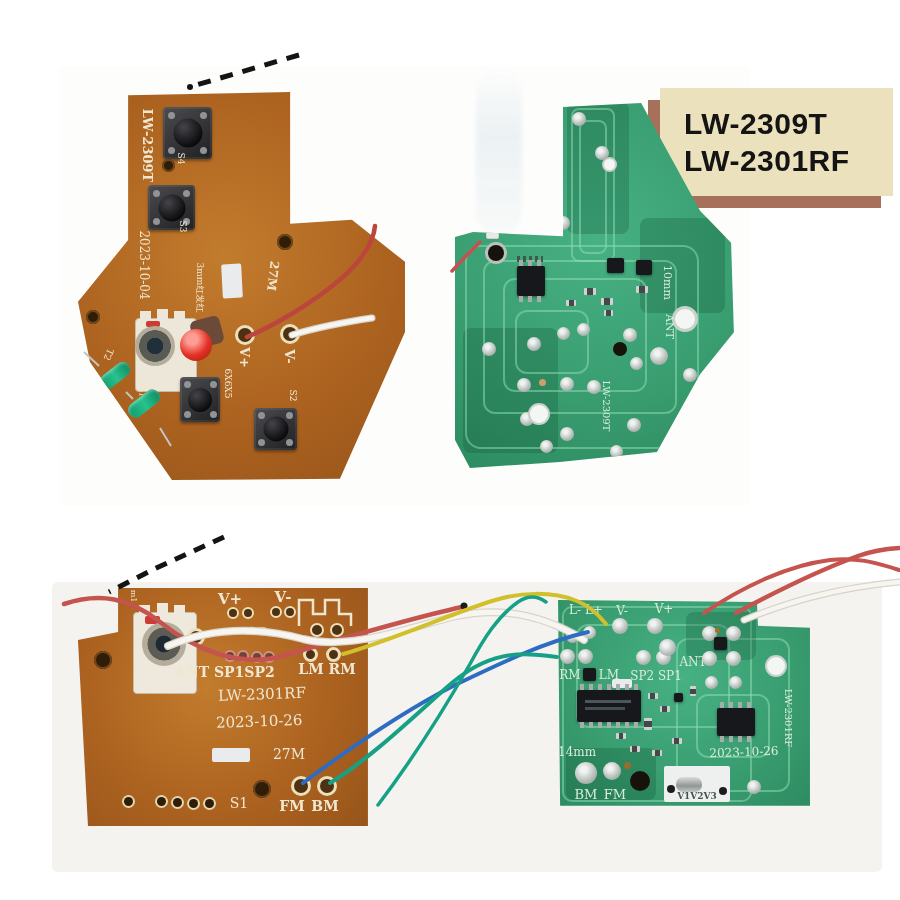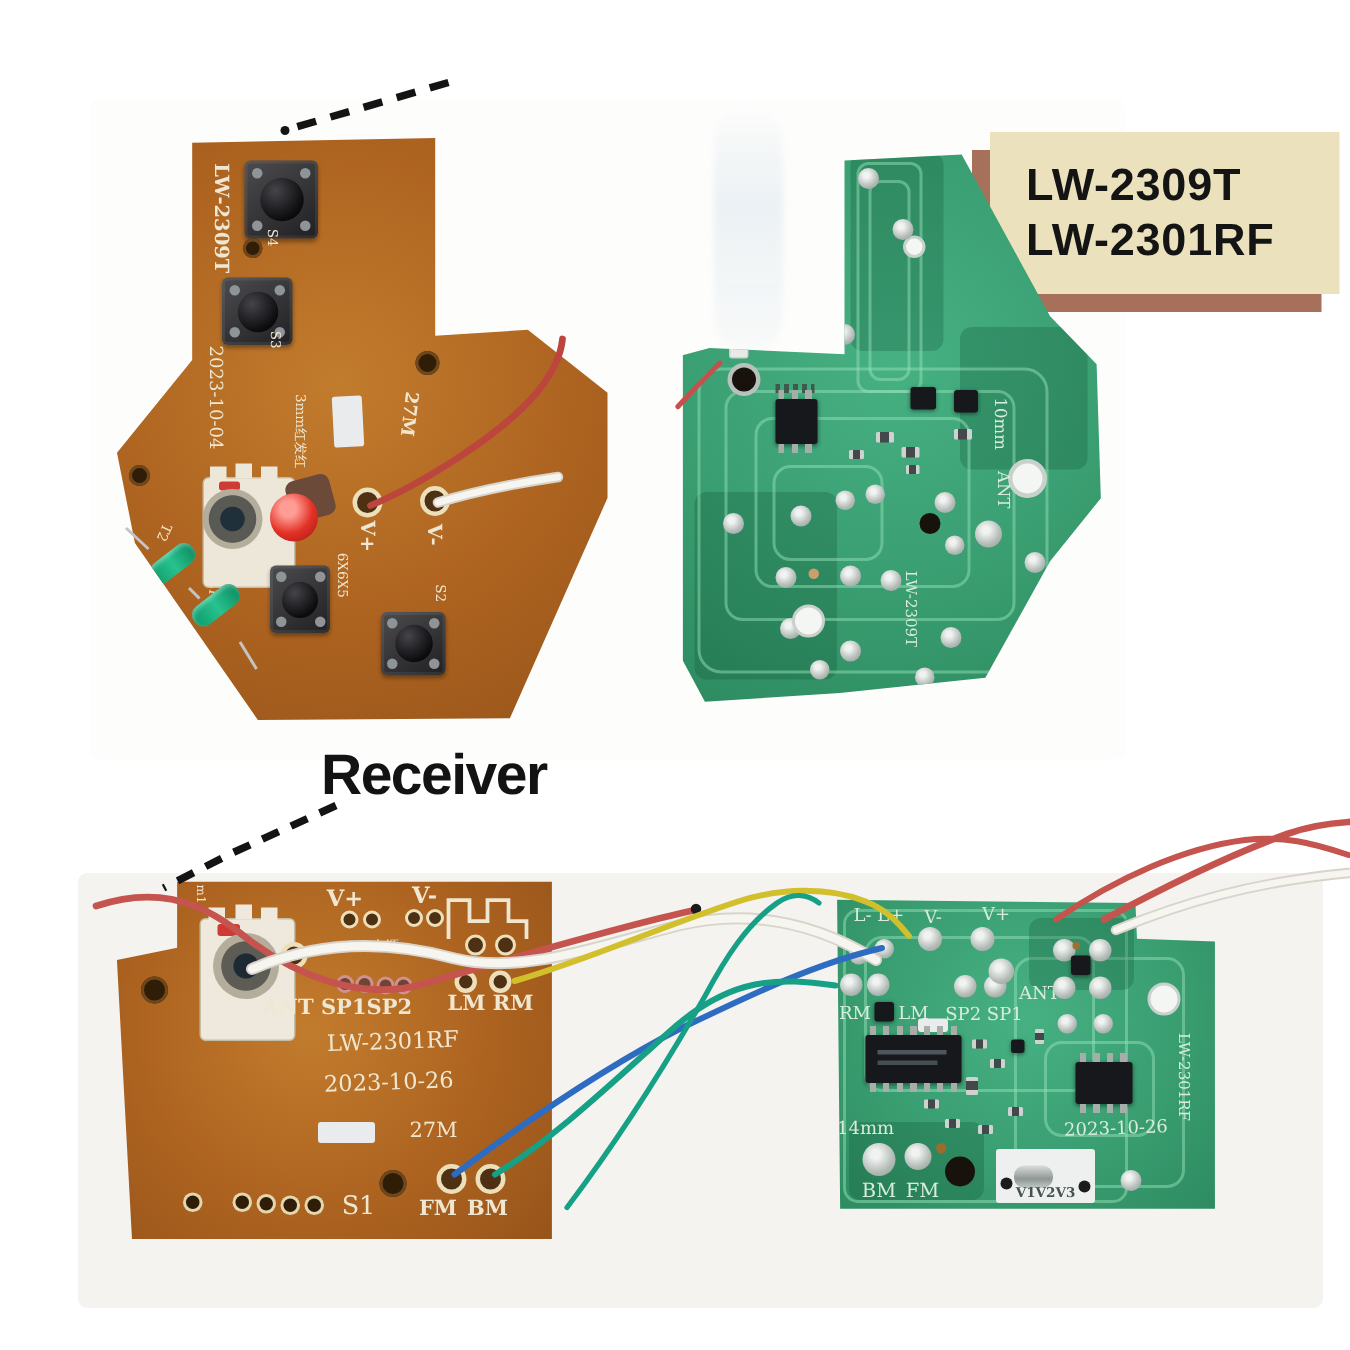--- a/index.html
+++ b/index.html
@@ -33,21 +33,20 @@
   svg{position:absolute;left:0;top:0;pointer-events:none}
 </style>
 </head>
 <body>
 
 <div class="stage">
 
   <i style="left:60px;top:66px;width:690px;height:440px;background:#fdfdfc;border-radius:6px"></i>
   <i style="left:52px;top:582px;width:830px;height:290px;background:#f4f3f0;border-radius:6px"></i>
 
-  <b class="title" style="left:214px;top:496px;font-size:38px">Receiver</b>
 
   <div class="badge">
     <div>LW-2309T</div>
     <div>LW-2301RF</div>
   </div>
 
   <i style="left:476px;top:70px;width:46px;height:165px;border-radius:22px;background:linear-gradient(180deg,rgba(228,238,243,0),rgba(221,231,237,.55) 40%,rgba(230,238,242,.15));filter:blur(2px)"></i>
 
   <div class="board obrd" style="left:75px;top:88px;width:332px;height:396px;clip-path:polygon(16% 1.8%,64.8% 1%,64.8% 34.3%,83.4% 33.3%,99.4% 43.9%,99.4% 61.6%,79.8% 98.7%,29.2% 99%,4.5% 69.2%,0.9% 54%,16% 38.4%)">
     <i class="tact" style="left:88px;top:19px;width:49px;height:52px">
@@ -187,21 +186,21 @@
     <span class="lbl" style="left:222px;top:77px;width:60px;font-size:14px;font-weight:bold">LM RM</span>
     <span class="lbl" style="left:143px;top:102px;width:100px;font-size:15px;transform:rotate(-2deg);text-align:left">LW-2301RF</span>
     <span class="lbl" style="left:141px;top:129px;width:104px;font-size:15px;transform:rotate(-2deg);text-align:left">2023-10-26</span>
     <i class="wrect" style="left:137px;top:163px;width:38px;height:14px"></i>
     <span class="lbl" style="left:197px;top:162px;width:34px;font-size:14px">27M</span>
     <i class="holeO" style="left:49px;top:212px;width:9px;height:9px;box-shadow:0 0 0 2px #e4d6ae"></i>
     <i class="holeO" style="left:82px;top:212px;width:9px;height:9px;box-shadow:0 0 0 2px #e4d6ae"></i>
     <i class="holeO" style="left:98px;top:213px;width:9px;height:9px;box-shadow:0 0 0 2px #e4d6ae"></i>
     <i class="holeO" style="left:114px;top:214px;width:9px;height:9px;box-shadow:0 0 0 2px #e4d6ae"></i>
     <i class="holeO" style="left:130px;top:214px;width:9px;height:9px;box-shadow:0 0 0 2px #e4d6ae"></i>
-    <span class="lbl" style="left:152px;top:211px;width:24px;font-size:17px">S1</span>
+    <span class="lbl" style="left:152px;top:211px;width:24px;font-size:14px">S1</span>
     <i class="holeO" style="left:178px;top:195px;width:18px;height:18px"></i>
     <i class="cring" style="left:216px;top:191px;width:20px;height:20px"></i>
     <i class="cring" style="left:242px;top:191px;width:20px;height:20px"></i>
     <span class="lbl" style="left:203px;top:214px;width:28px;font-size:14px;font-weight:bold">FM</span>
     <span class="lbl" style="left:236px;top:214px;width:28px;font-size:14px;font-weight:bold">BM</span>
   </div>
 
   <div class="board gbrd" style="left:556px;top:598px;width:256px;height:212px;clip-path:polygon(0.8% 0.9%,78.5% 1.9%,78.9% 13.1%,99.2% 14%,99.2% 98%,1.6% 98%)">
     <i class="trace" style="left:6px;top:8px;width:186px;height:192px;border-radius:10px"></i>
     <i class="trace" style="left:20px;top:26px;width:150px;height:100px"></i>

